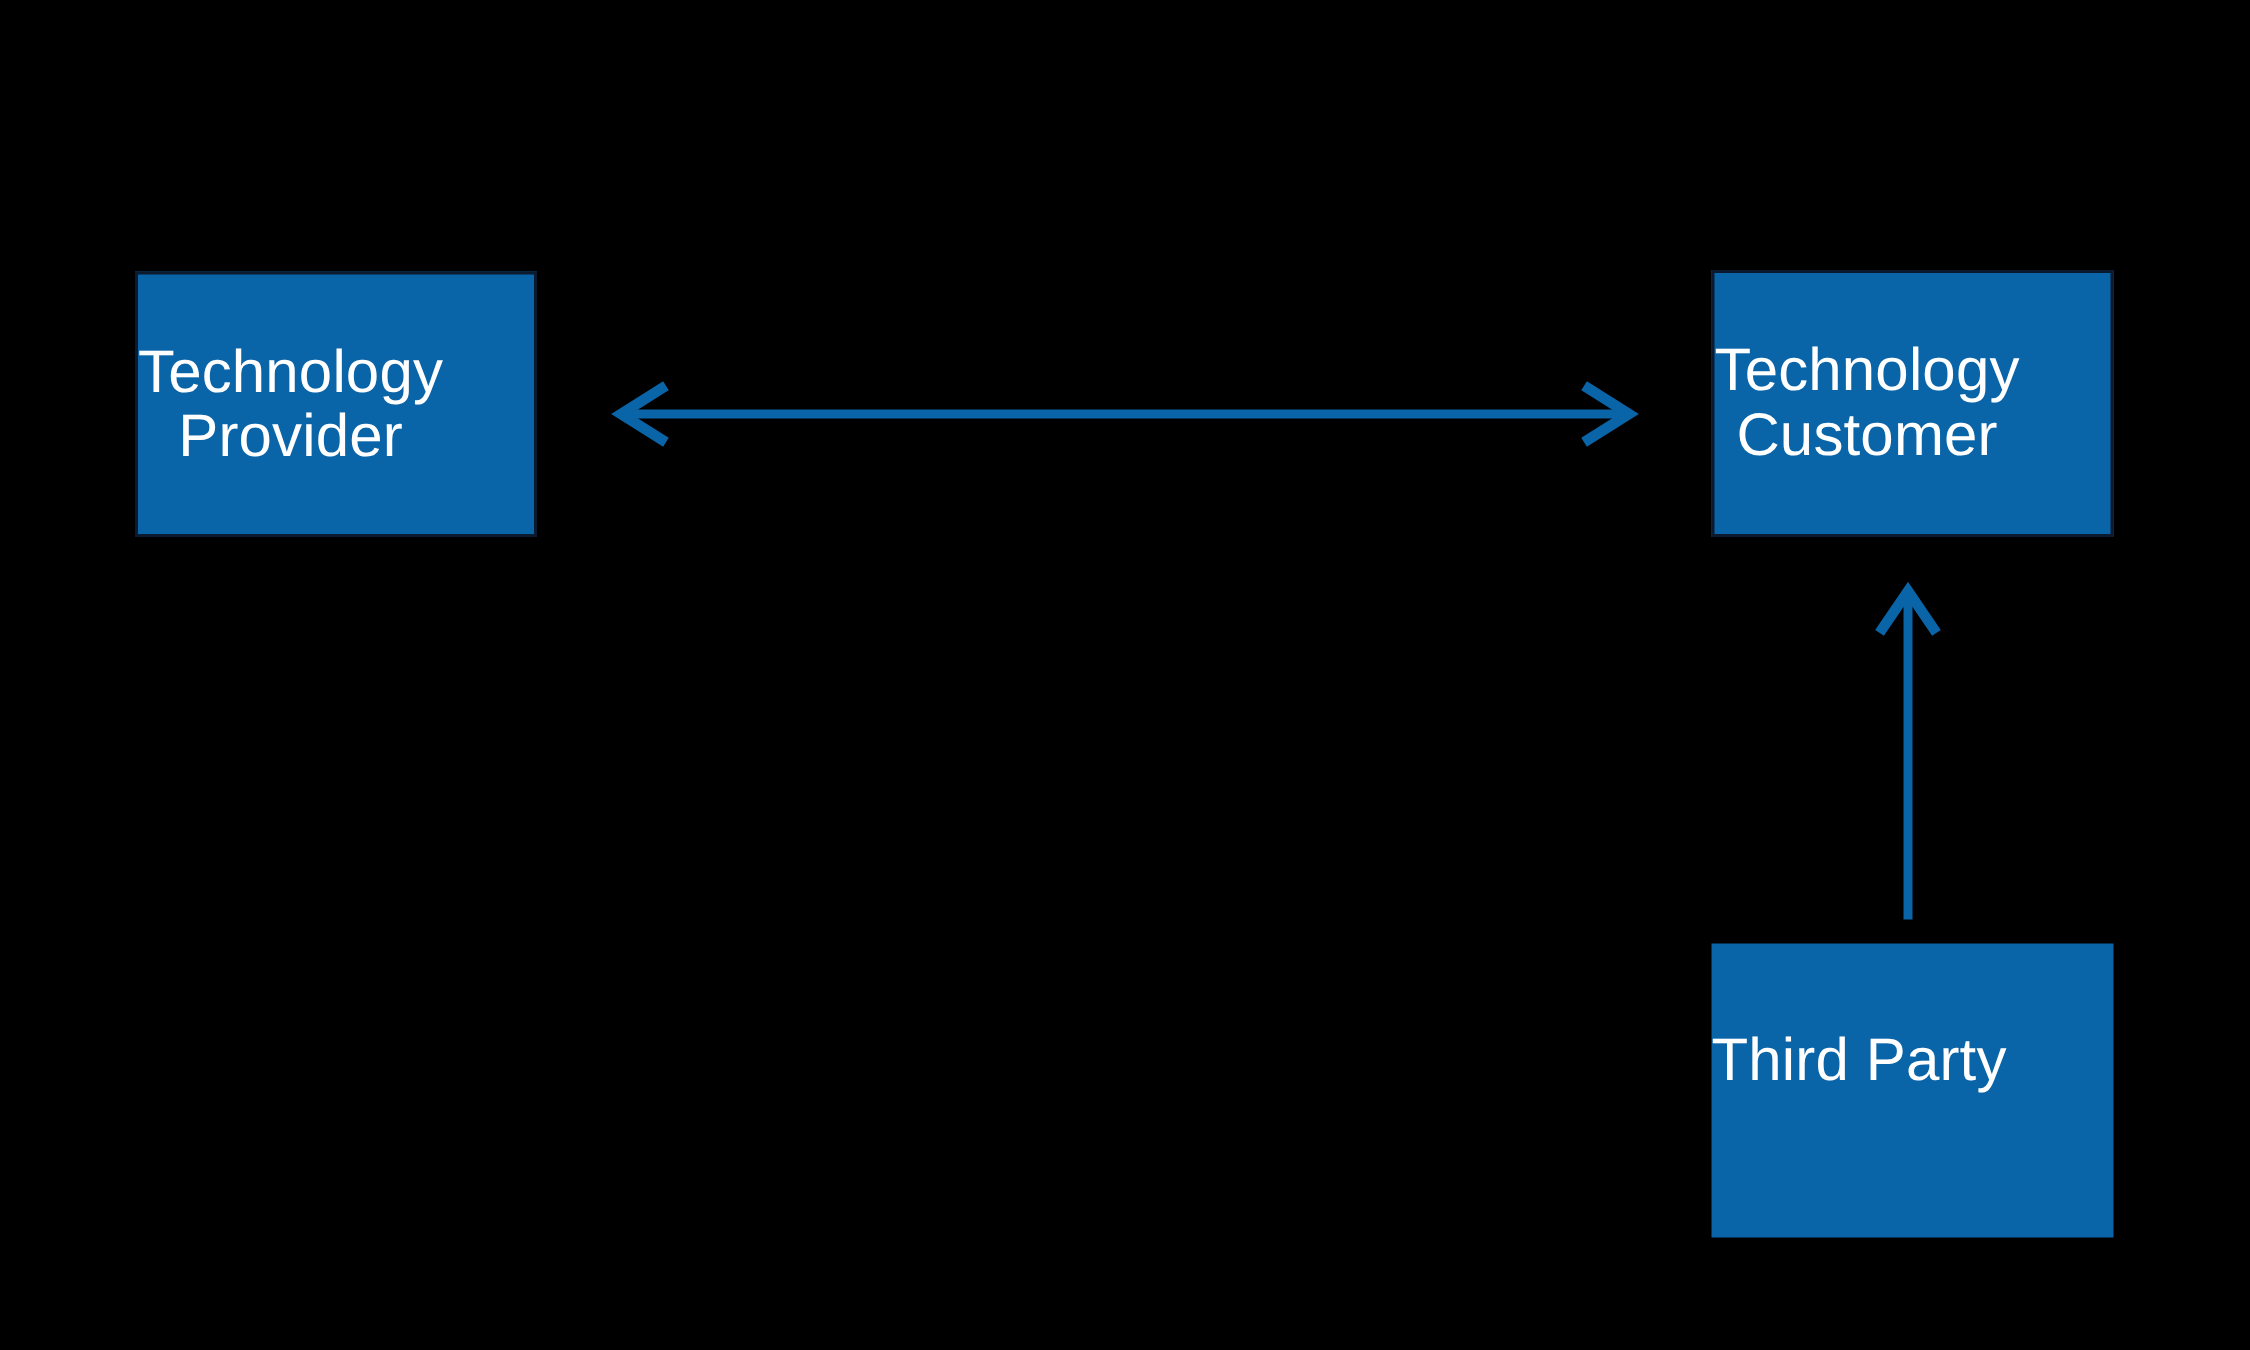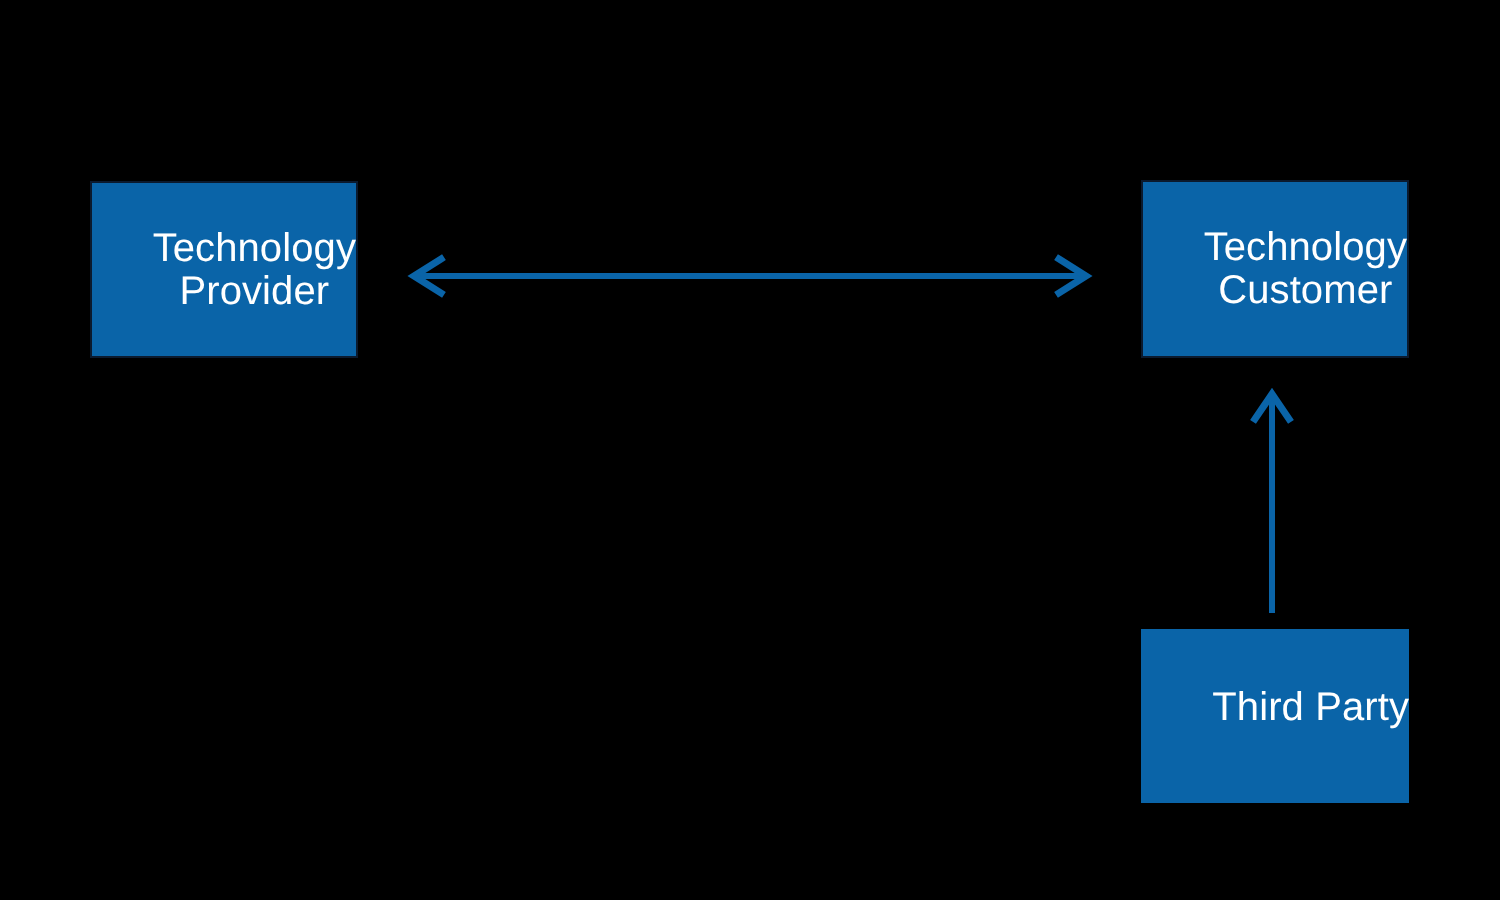--- a/index.html
+++ b/index.html
@@ -17,21 +17,21 @@
     font-family: "Liberation Sans", sans-serif;
   }
 
   
   .node {
     position: absolute;
     box-sizing: border-box;
     background: #0A64A8;
     display: flex;
     align-items: center;
-    justify-content: flex-end;
+    justify-content: flex-start;
     text-align: center;
   }
   .node.bordered {
     border: 2px solid #0B1A2E;
   }
   .node-label {
     color: #FFFFFF;
     font-family: "Liberation Sans", sans-serif;
     font-size: 40px;
     font-weight: 400;
@@ -51,21 +51,21 @@
   #node-customer {
     left: 1141px;
     top:  180px;
     width: 268px;
     height: 178px;
   }
   #node-thirdparty {
     left: 1141px;
     top:  629px;
     width: 268px;
-    height: 174px;
+    height: 196px;
     align-items: flex-start;
     padding-top: 57px;
   }
 
   
   #connectors {
     position: absolute;
     left: 0;
     top: 0;
     width: 1500px;

